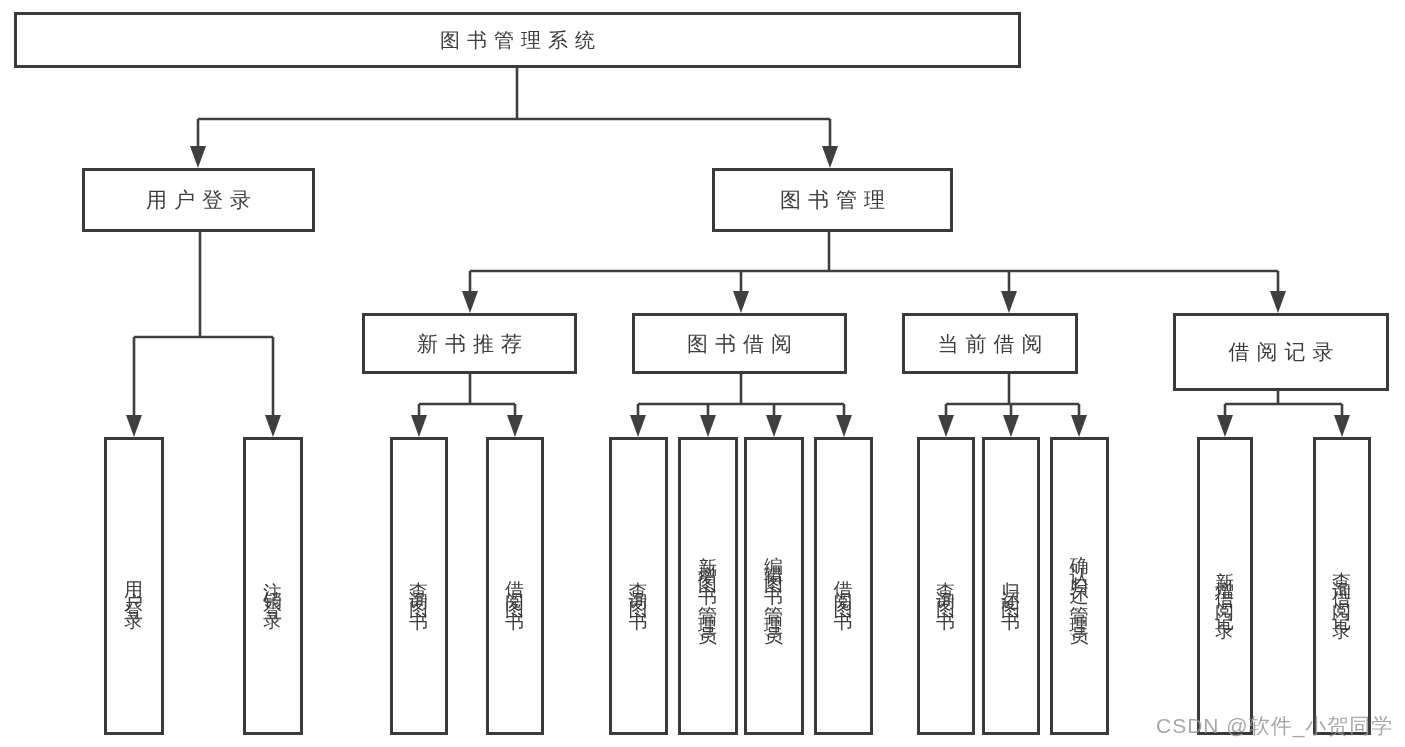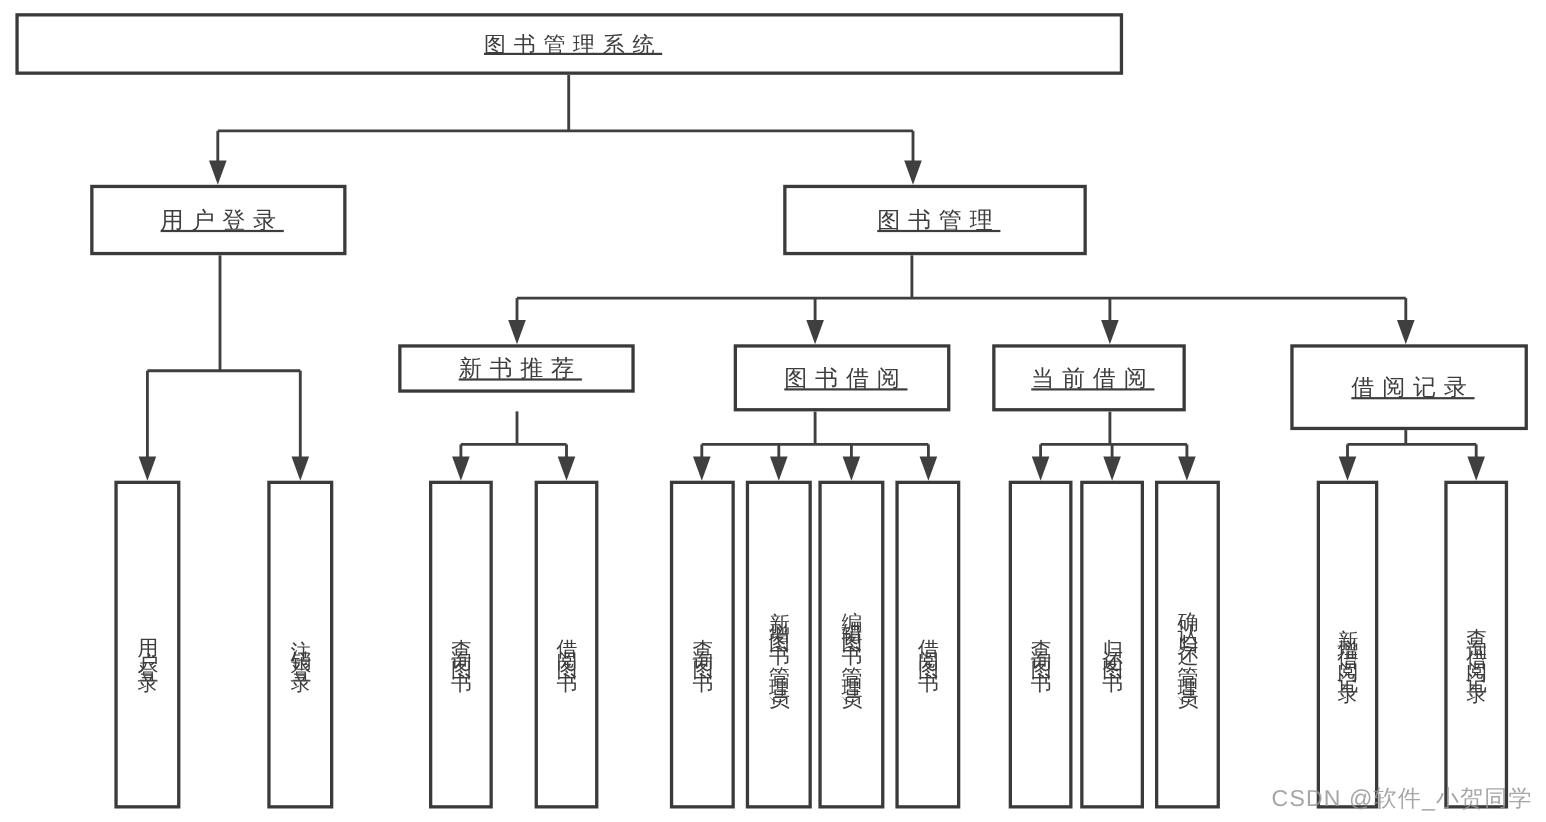--- a/index.html
+++ b/index.html
@@ -18,21 +18,20 @@
     display:flex;
     align-items:center;
     justify-content:center;
     color:#3d3d3d;
   }
   .h-label{
     font-size:20px;
     letter-spacing:7px;
     text-indent:7px; 
     white-space:nowrap;
-    text-decoration:underline;
   }
   .lvl2 .h-label,.lvl3 .h-label{font-size:21px;}
   .v-label{
     writing-mode:vertical-rl;
     font-size:19px;
     letter-spacing:10px;
     line-height:1;
     white-space:nowrap;
   }
   .connectors{
@@ -121,28 +120,28 @@
     <polygon points="1334,415 1350,415 1342,437"></polygon>
   </svg>
 
   <div class="node" style="left:14px;top:12px;width:1007px;height:56px;">
     <span class="h-label">图书管理系统</span>
   </div>
 
   <div class="node lvl2" style="left:82px;top:168px;width:233px;height:64px;">
     <span class="h-label">用户登录</span>
   </div>
-  <div class="node lvl2" style="left:712px;top:168px;width:276px;height:64px;">
+  <div class="node lvl2" style="left:712px;top:168px;width:241px;height:64px;">
     <span class="h-label">图书管理</span>
   </div>
 
-  <div class="node lvl3" style="left:362px;top:313px;width:215px;height:44px;">
+  <div class="node lvl3" style="left:362px;top:313px;width:215px;height:61px;">
     <span class="h-label">新书推荐</span>
   </div>
-  <div class="node lvl3" style="left:667px;top:313px;width:197px;height:61px;">
+  <div class="node lvl3" style="left:632px;top:313px;width:215px;height:61px;">
     <span class="h-label">图书借阅</span>
   </div>
   <div class="node lvl3" style="left:902px;top:313px;width:176px;height:61px;">
     <span class="h-label">当前借阅</span>
   </div>
   <div class="node lvl3" style="left:1173px;top:313px;width:216px;height:78px;">
     <span class="h-label">借阅记录</span>
   </div>
 
   <div class="node" style="left:104px;top:437px;width:60px;height:298px;">

